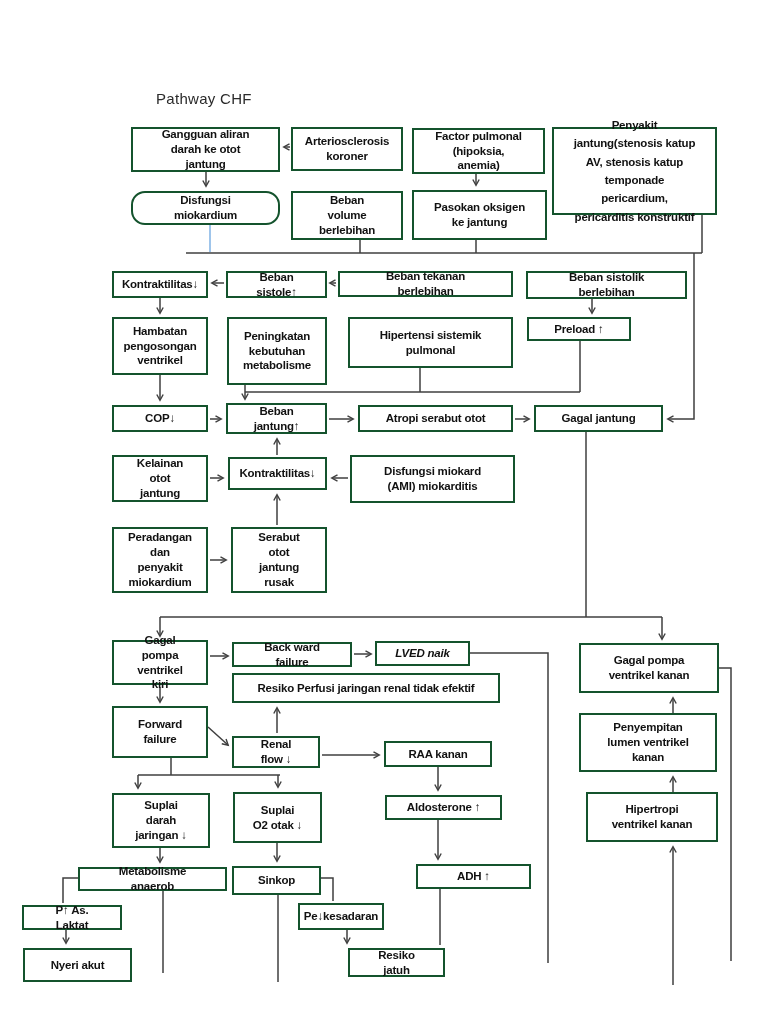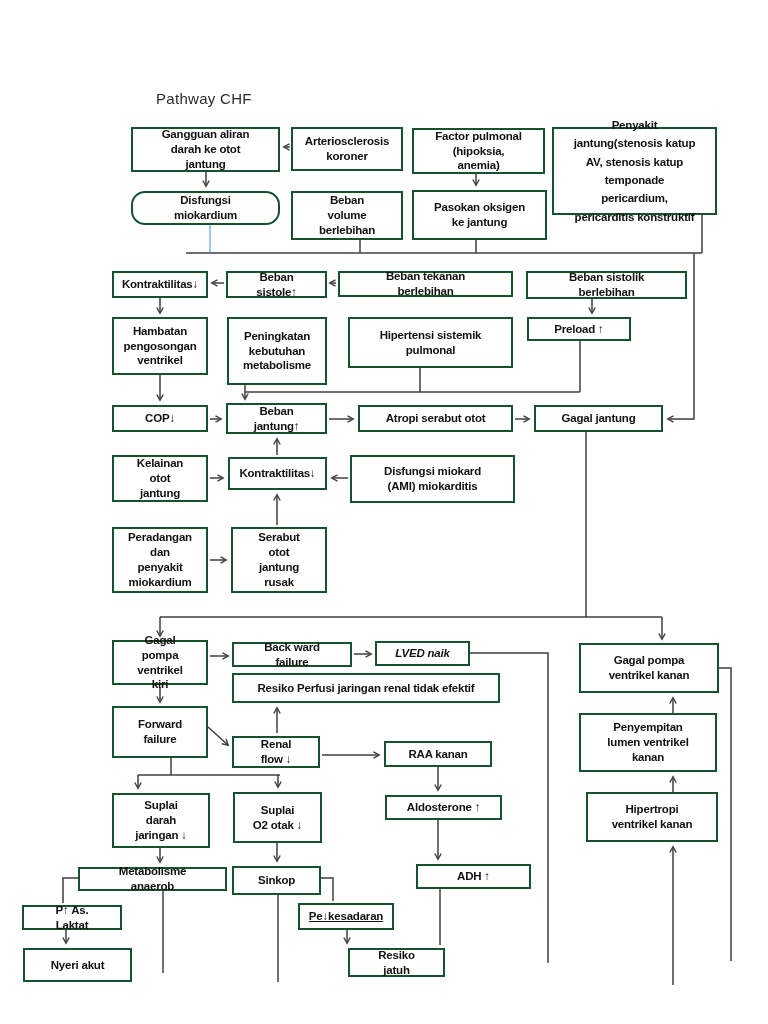--- a/index.html
+++ b/index.html
@@ -45,21 +45,21 @@
   .bx-renal_flow{left:232px;top:736px;width:88px;height:32px;}
   .bx-raa{left:384px;top:741px;width:108px;height:26px;}
   .bx-aldosterone{left:385px;top:795px;width:117px;height:25px;}
   .bx-adh{left:384px;top:864px;width:115px;height:25px;margin-left:32px;}
   .bx-suplai_darah{left:112px;top:793px;width:98px;height:55px;}
   .bx-suplai_o2{left:233px;top:792px;width:89px;height:51px;}
   .bx-metabolisme{left:78px;top:867px;width:149px;height:24px;}
   .bx-sinkop{left:232px;top:866px;width:89px;height:29px;}
   .bx-p_laktat{left:22px;top:905px;width:100px;height:25px;}
   .bx-nyeri_akut{left:23px;top:948px;width:109px;height:34px;}
-  .bx-pe_kesadaran{left:298px;top:903px;width:96px;height:27px;text-decoration:underline;}
+  .bx-pe_kesadaran{left:298px;top:903px;width:86px;height:27px;}
   .bx-resiko_jatuh{left:300px;top:948px;width:97px;height:29px;margin-left:48px;}
   .bx-gagal_kanan{left:579px;top:643px;width:140px;height:50px;}
   .bx-penyempitan{left:579px;top:713px;width:138px;height:59px;}
   .bx-hipertropi{left:586px;top:792px;width:132px;height:50px;}
 </style>
 </head>
 <body>
 
 <div id="page">
 

